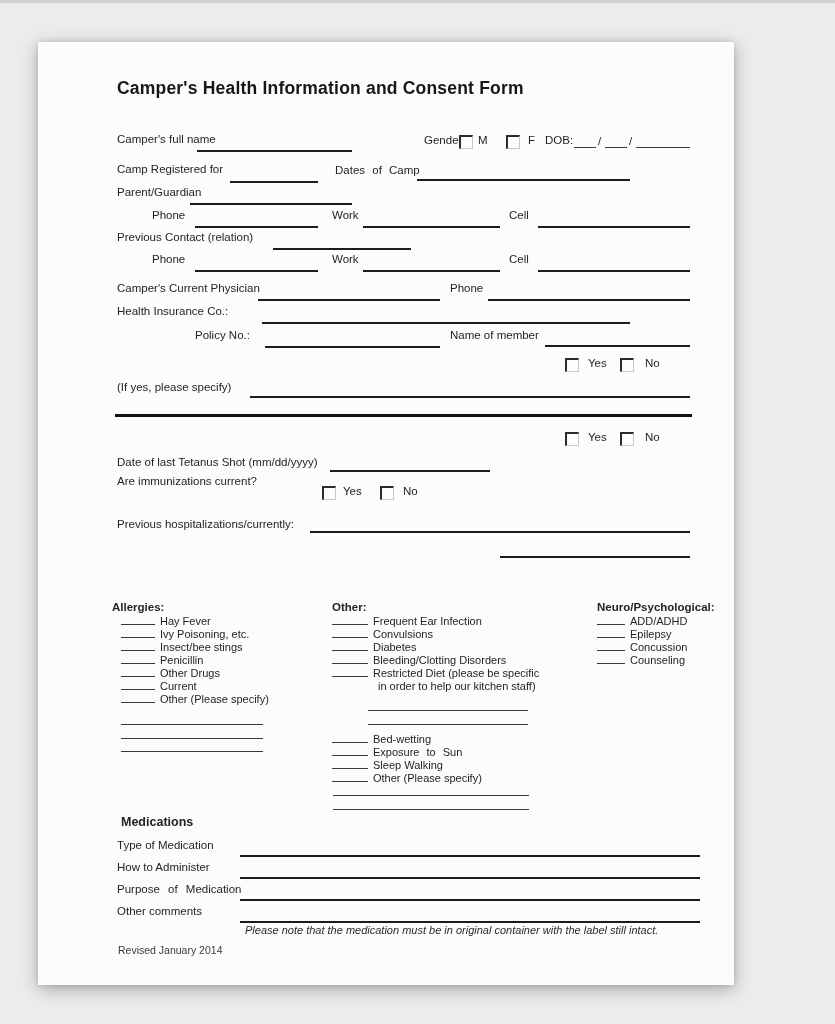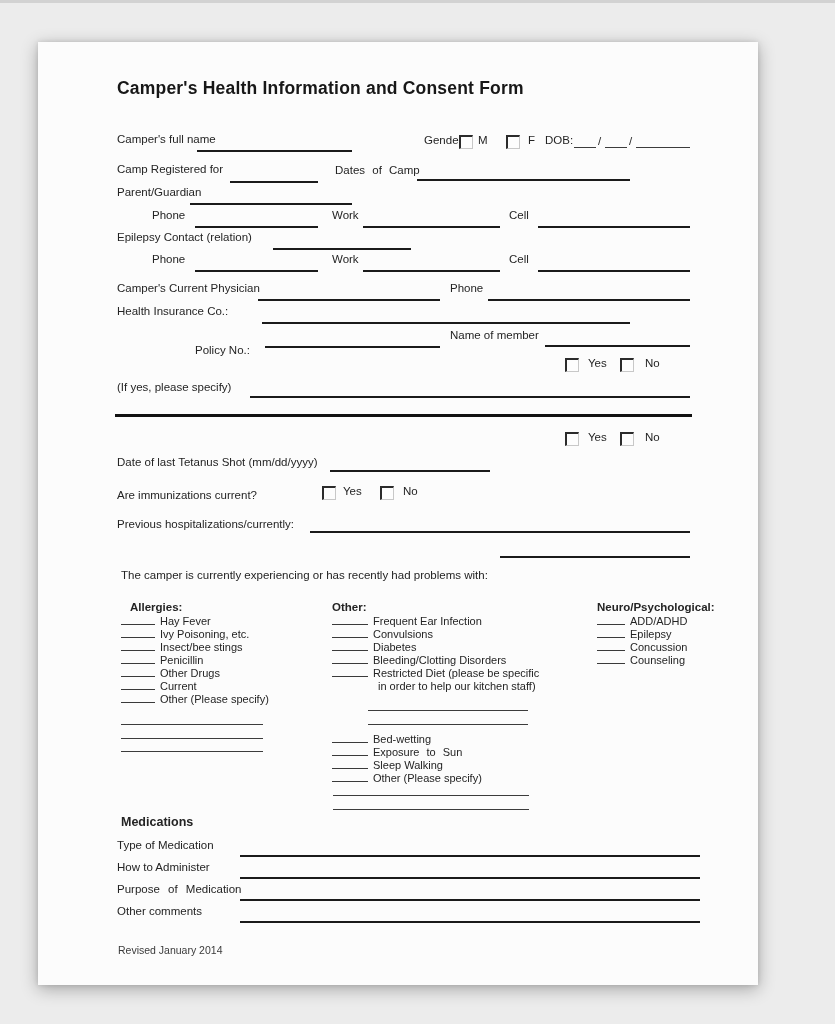--- a/index.html
+++ b/index.html
@@ -1,20 +1,20 @@
 <!DOCTYPE html>
 <html><head>
 <meta charset="utf-8">
 <style>
   html,body{margin:0;padding:0;background:#fff;}
   .stage{position:relative;width:835px;height:1024px;background:#ececec;overflow:hidden;
          font-family:"Liberation Sans",sans-serif;color:#222;}
   .top-edge{position:absolute;left:0;top:0;width:835px;height:3px;background:#d2d2d2;}
   .paper{position:absolute;left:38px;top:42px;width:696px;height:943px;background:#fcfcfc;
-         box-shadow:0 4px 16px rgba(0,0,0,.30),0 0 5px rgba(0,0,0,.12);padding-left:24px;}
+         box-shadow:0 4px 16px rgba(0,0,0,.30),0 0 5px rgba(0,0,0,.12);}
   .title{position:absolute;left:117px;top:76px;font-size:17.5px;font-weight:bold;letter-spacing:.2px;color:#171717;}
   .lbl{position:absolute;font-size:11.5px;line-height:13px;white-space:nowrap;color:#242424;}
   .b{font-weight:bold;}
   .sm{font-size:10.5px;color:#3a3a3a;}
   .ws{word-spacing:4px;}
   .fl{position:absolute;height:0;border-bottom:2px solid #1b1b1b;}
   .fl.thin{border-bottom-width:1.5px;border-bottom-color:#3c3c3c;}
   .cb{position:absolute;width:11px;height:11px;background:#fdfdfd;
       border-top:2px solid #2b2b2b;border-left:2px solid #2b2b2b;
       border-right:1px solid #c8c8c8;border-bottom:1px solid #c8c8c8;}
@@ -59,39 +59,39 @@
   <div class="lbl" style="left:117px;top:186px">Parent/Guardian</div>
   <div class="fl" style="left:190px;top:203px;width:162px"></div>
 
   <div class="lbl" style="left:152px;top:209px">Phone</div>
   <div class="fl" style="left:195px;top:226px;width:123px"></div>
   <div class="lbl" style="left:332px;top:209px">Work</div>
   <div class="fl" style="left:363px;top:226px;width:137px"></div>
   <div class="lbl" style="left:509px;top:209px">Cell</div>
   <div class="fl" style="left:538px;top:226px;width:152px"></div>
 
-  <div class="lbl" style="left:117px;top:231px">Epilepsy Contact (relation)</div>
+  <div class="lbl" style="left:117px;top:231px">Previous Contact (relation)</div>
   <div class="fl" style="left:273px;top:248px;width:138px"></div>
 
   <div class="lbl" style="left:152px;top:253px">Phone</div>
   <div class="fl" style="left:195px;top:270px;width:123px"></div>
   <div class="lbl" style="left:332px;top:253px">Work</div>
   <div class="fl" style="left:363px;top:270px;width:137px"></div>
   <div class="lbl" style="left:509px;top:253px">Cell</div>
   <div class="fl" style="left:538px;top:270px;width:152px"></div>
 
   <div class="lbl" style="left:117px;top:282px">Camper's Current Physician</div>
   <div class="fl" style="left:258px;top:299px;width:182px"></div>
   <div class="lbl" style="left:450px;top:282px">Phone</div>
   <div class="fl" style="left:488px;top:299px;width:202px"></div>
 
   <div class="lbl" style="left:117px;top:305px">Health Insurance Co.:</div>
   <div class="fl" style="left:262px;top:322px;width:368px"></div>
 
-  <div class="lbl" style="left:195px;top:344px">Policy No.:</div>
+  <div class="lbl" style="left:195px;top:329px">Policy No.:</div>
   <div class="fl" style="left:265px;top:346px;width:175px"></div>
   <div class="lbl" style="left:450px;top:329px">Name of member</div>
   <div class="fl" style="left:545px;top:345px;width:145px"></div>
 
   <div class="cb" style="left:565px;top:358px"></div>
   <div class="lbl" style="left:588px;top:357px">Yes</div>
   <div class="cb" style="left:620px;top:358px"></div>
   <div class="lbl" style="left:645px;top:357px">No</div>
   <div class="lbl" style="left:117px;top:381px">(If yes, please specify)</div>
   <div class="fl" style="left:250px;top:396px;width:440px"></div>
@@ -99,32 +99,31 @@
   <div class="sep" style="left:115px;top:414px;width:577px"></div>
 
   <div class="cb" style="left:565px;top:432px"></div>
   <div class="lbl" style="left:588px;top:431px">Yes</div>
   <div class="cb" style="left:620px;top:432px"></div>
   <div class="lbl" style="left:645px;top:431px">No</div>
 
   <div class="lbl" style="left:117px;top:456px">Date of last Tetanus Shot (mm/dd/yyyy)</div>
   <div class="fl" style="left:330px;top:470px;width:160px"></div>
 
-  <div class="lbl" style="left:117px;top:489px">Are immunizations current?</div>
+  <div class="lbl" style="left:117px;top:475px">Are immunizations current?</div>
   <div class="cb" style="left:322px;top:486px"></div>
   <div class="lbl" style="left:343px;top:485px">Yes</div>
   <div class="cb" style="left:380px;top:486px"></div>
   <div class="lbl" style="left:403px;top:485px">No</div>
 
   <div class="lbl" style="left:117px;top:518px">Previous hospitalizations/currently:</div>
   <div class="fl" style="left:310px;top:531px;width:380px"></div>
   <div class="fl" style="left:500px;top:556px;width:190px"></div>
-  <div class="lbl" style="left:121px;top:569px">The camper is currently experiencing or has recently had problems with:</div>
 
-  <div class="lbl b" style="left:130px;top:601px">Allergies:</div>
+  <div class="lbl b" style="left:112px;top:601px">Allergies:</div>
   <div class="item" style="left:121px;top:615px"><span class="blank" style="width:34px"></span><span>Hay Fever</span></div>
   <div class="item" style="left:121px;top:628px"><span class="blank" style="width:34px"></span><span>Ivy Poisoning, etc.</span></div>
   <div class="item" style="left:121px;top:641px"><span class="blank" style="width:34px"></span><span>Insect/bee stings</span></div>
   <div class="item" style="left:121px;top:654px"><span class="blank" style="width:34px"></span><span>Penicillin</span></div>
   <div class="item" style="left:121px;top:667px"><span class="blank" style="width:34px"></span><span>Other Drugs</span></div>
   <div class="item" style="left:121px;top:680px"><span class="blank" style="width:34px"></span><span>Current</span></div>
   <div class="item" style="left:121px;top:693px"><span class="blank" style="width:34px"></span><span>Other (Please specify)</span></div>
   <div class="fl thin" style="left:121px;top:724px;width:142px"></div>
   <div class="fl thin" style="left:121px;top:738px;width:142px"></div>
   <div class="fl thin" style="left:121px;top:751px;width:142px"></div>
@@ -153,16 +152,17 @@
 
   <div class="lbl b" style="left:121px;top:816px;font-size:12.5px">Medications</div>
   <div class="lbl" style="left:117px;top:839px">Type of Medication</div>
   <div class="fl" style="left:240px;top:855px;width:460px"></div>
   <div class="lbl" style="left:117px;top:861px">How to Administer</div>
   <div class="fl" style="left:240px;top:877px;width:460px"></div>
   <div class="lbl" style="left:117px;top:883px;word-spacing:5px">Purpose of Medication</div>
   <div class="fl" style="left:240px;top:899px;width:460px"></div>
   <div class="lbl" style="left:117px;top:905px">Other comments</div>
   <div class="fl" style="left:240px;top:921px;width:460px"></div>
+  <div class="note" style="left:245px;top:924px">Please note that the medication must be in original container with the label still intact.</div>
 
   <div class="lbl sm" style="left:118px;top:944px">Revised January 2014</div>
 
 </div>
 
 </body></html>

